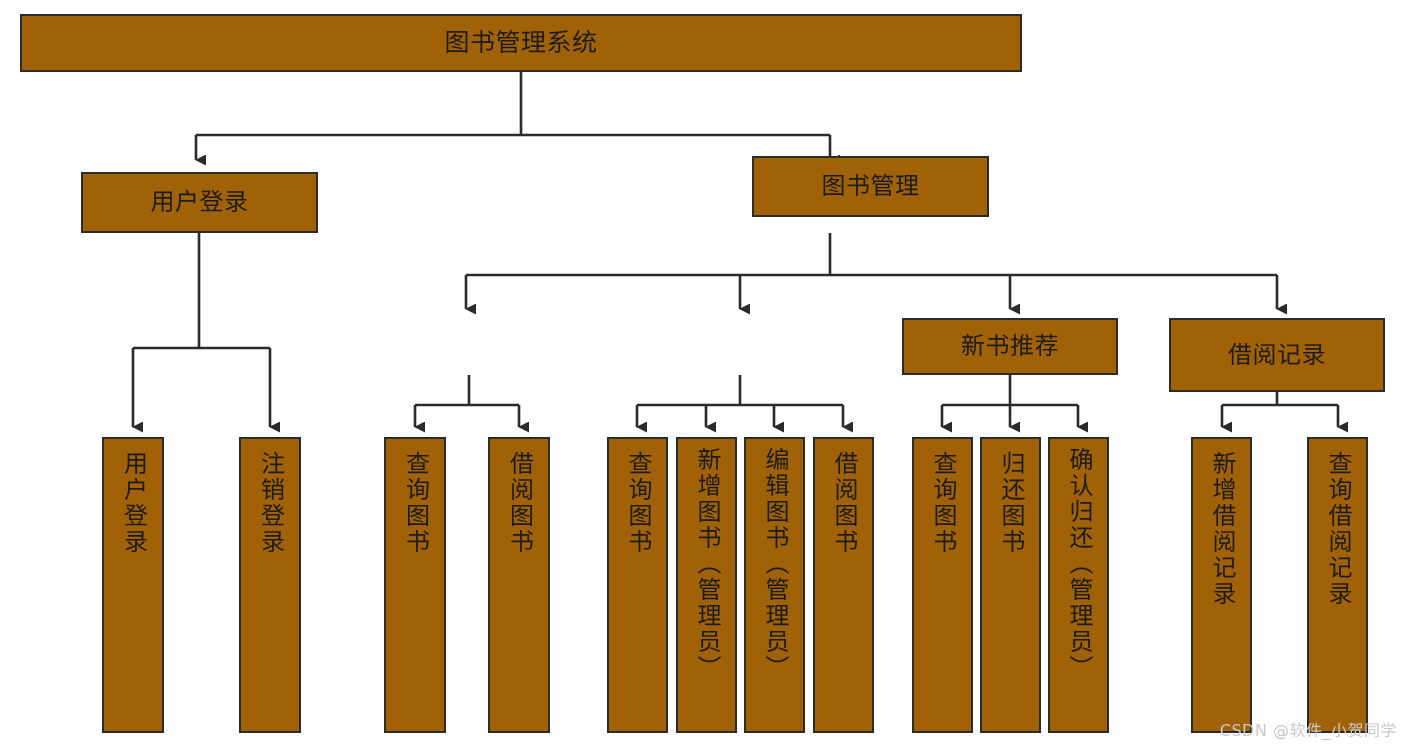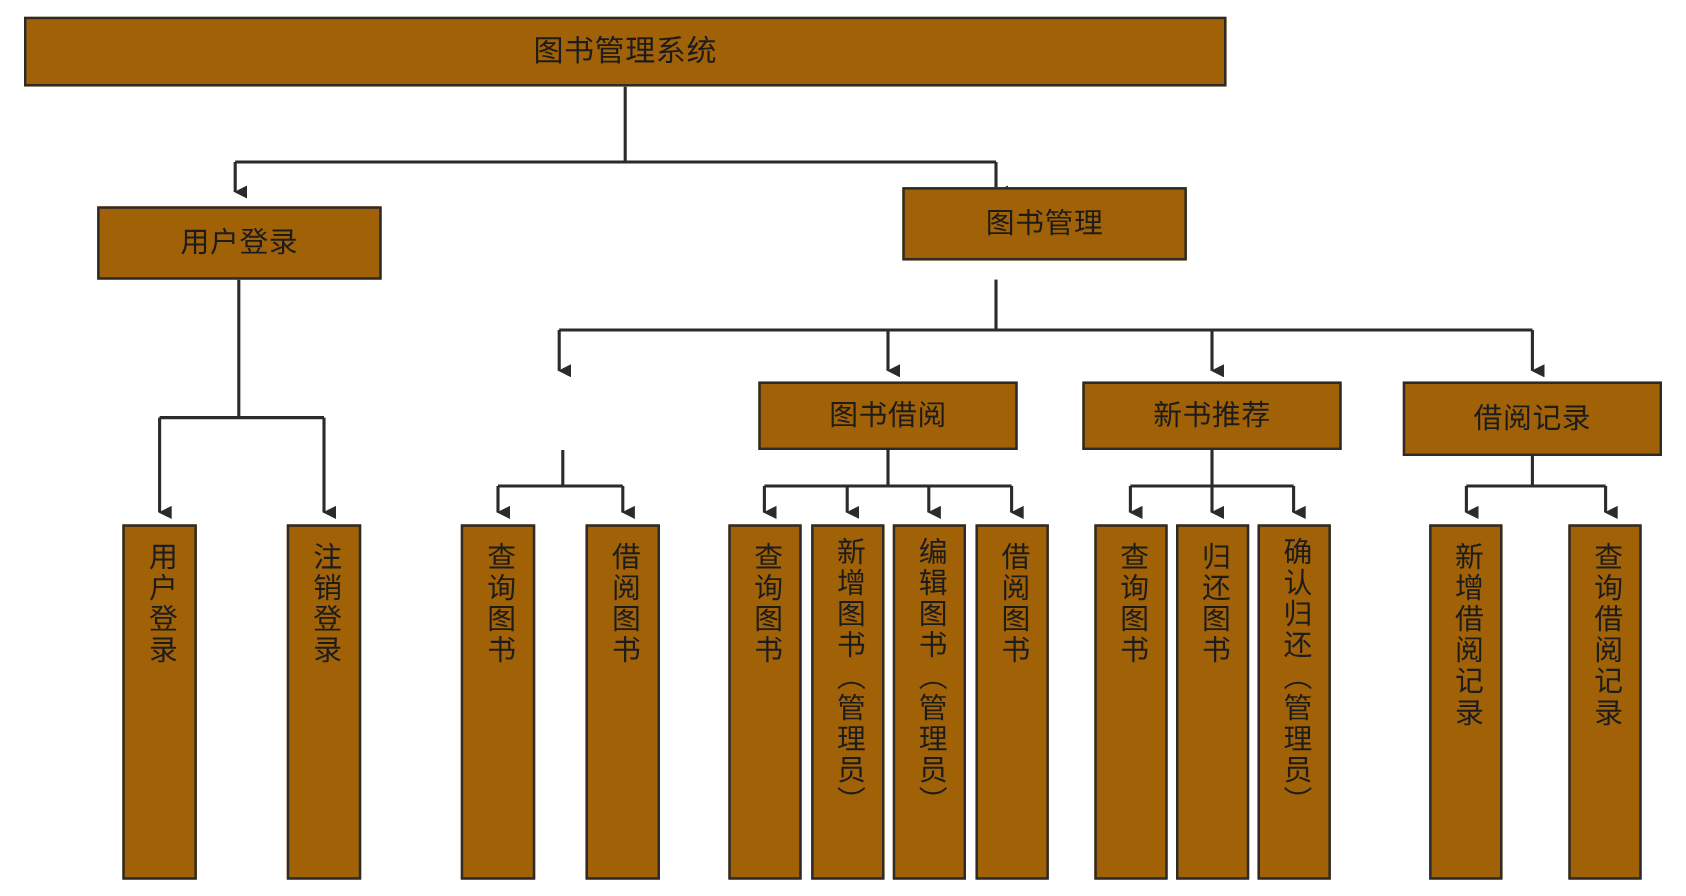--- a/index.html
+++ b/index.html
@@ -141,29 +141,26 @@
 
   <div class="node node-h" style="left:81px; top:172px; width:237px; height:61px;">
     <span class="node-label">用户登录</span>
   </div>
 
   <div class="node node-h" style="left:712px; top:156px; width:237px; height:61px;margin-left:40px;">
     <span class="node-label">图书管理</span>
   </div>
 
 
-  <div class="node node-h" style="left:632px; top:318px; width:216px; height:57px;">
-    <span class="node-label">图书借阅</span>
-  </div>
 
   <div class="node node-h" style="left:902px; top:318px; width:216px; height:57px;">
     <span class="node-label">新书推荐</span>
   </div>
 
-  <div class="node node-h" style="left:1169px; top:318px; width:216px; height:62px;">
+  <div class="node node-h" style="left:1169px; top:318px; width:216px; height:74px;">
     <span class="node-label">借阅记录</span>
   </div>
 
   <div class="node node-v" style="left:102px; top:437px; width:62px; height:296px;">
     <span class="node-label">用户登录</span>
   </div>
 
   <div class="node node-v" style="left:239px; top:437px; width:62px; height:296px;">
     <span class="node-label">注销登录</span>
   </div>
@@ -205,14 +202,15 @@
   </div>
 
   <div class="node node-v" style="left:1191px; top:437px; width:61px; height:296px;">
     <span class="node-label">新增借阅记录</span>
   </div>
 
   <div class="node node-v" style="left:1307px; top:437px; width:61px; height:296px;">
     <span class="node-label">查询借阅记录</span>
   </div>
 
+  <div id="watermark">CSDN @软件_小贺同学</div>
 
 </div>
 
 </body></html>

